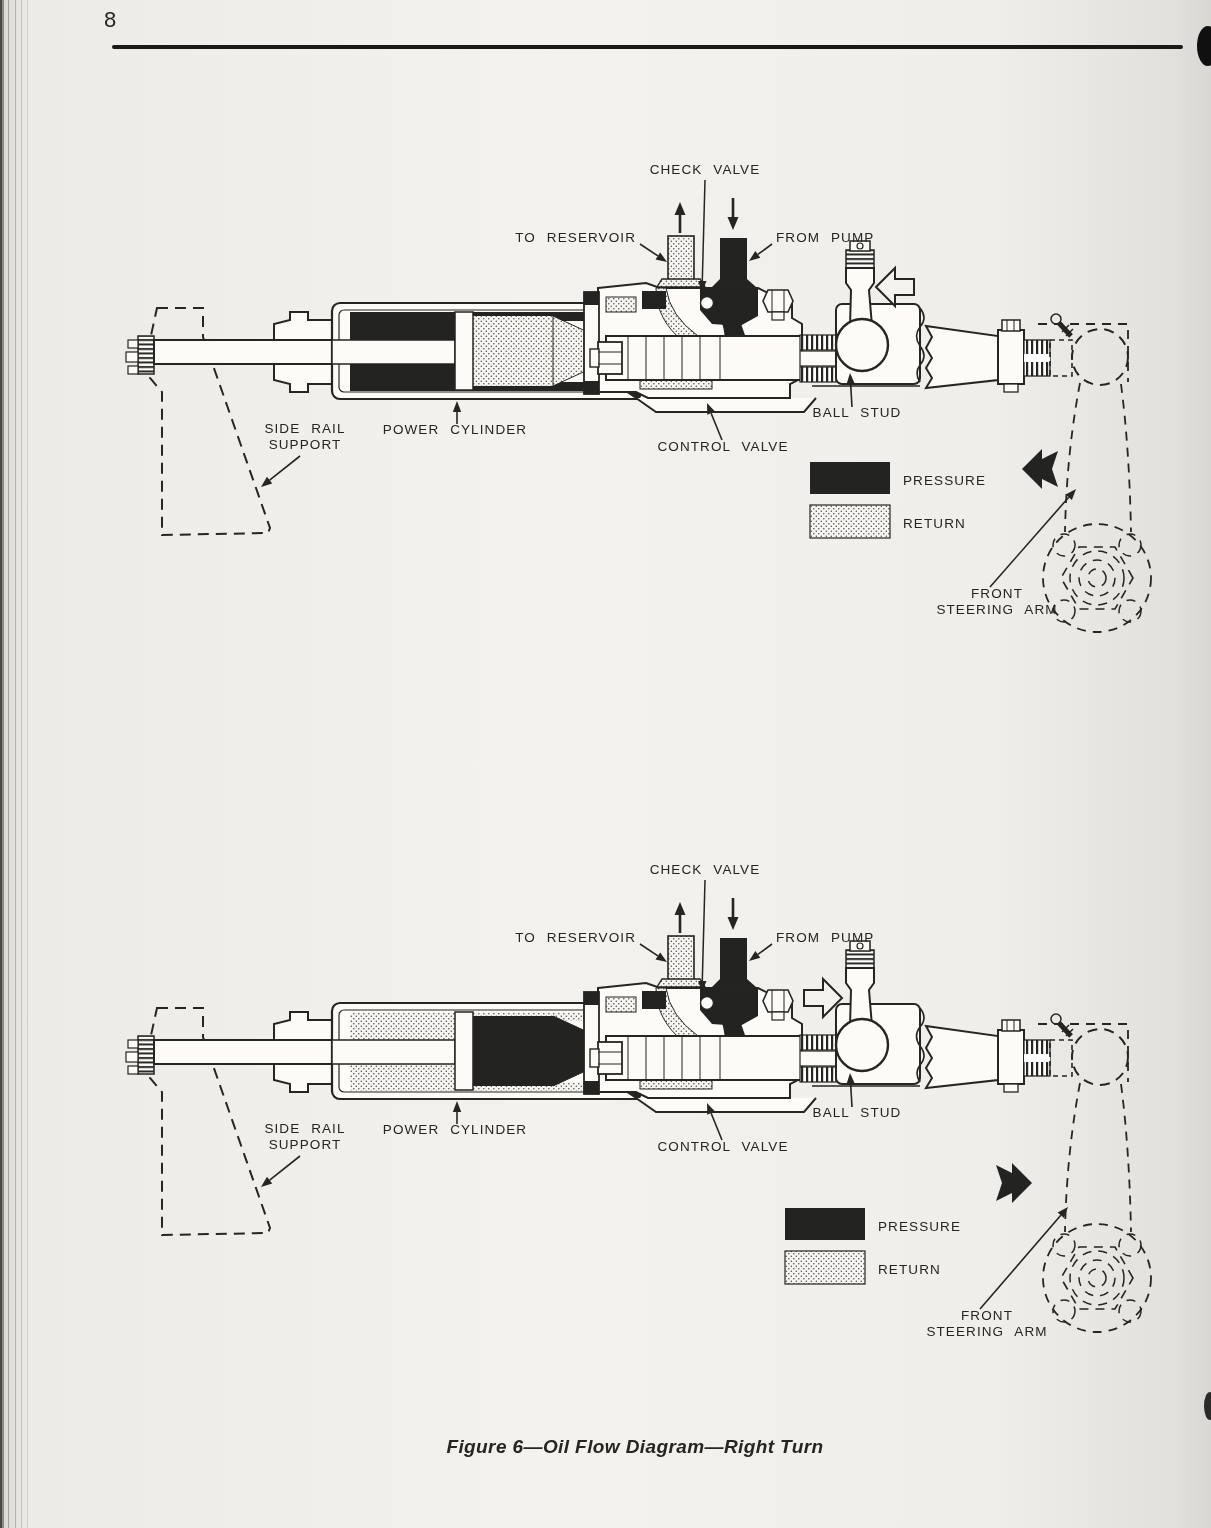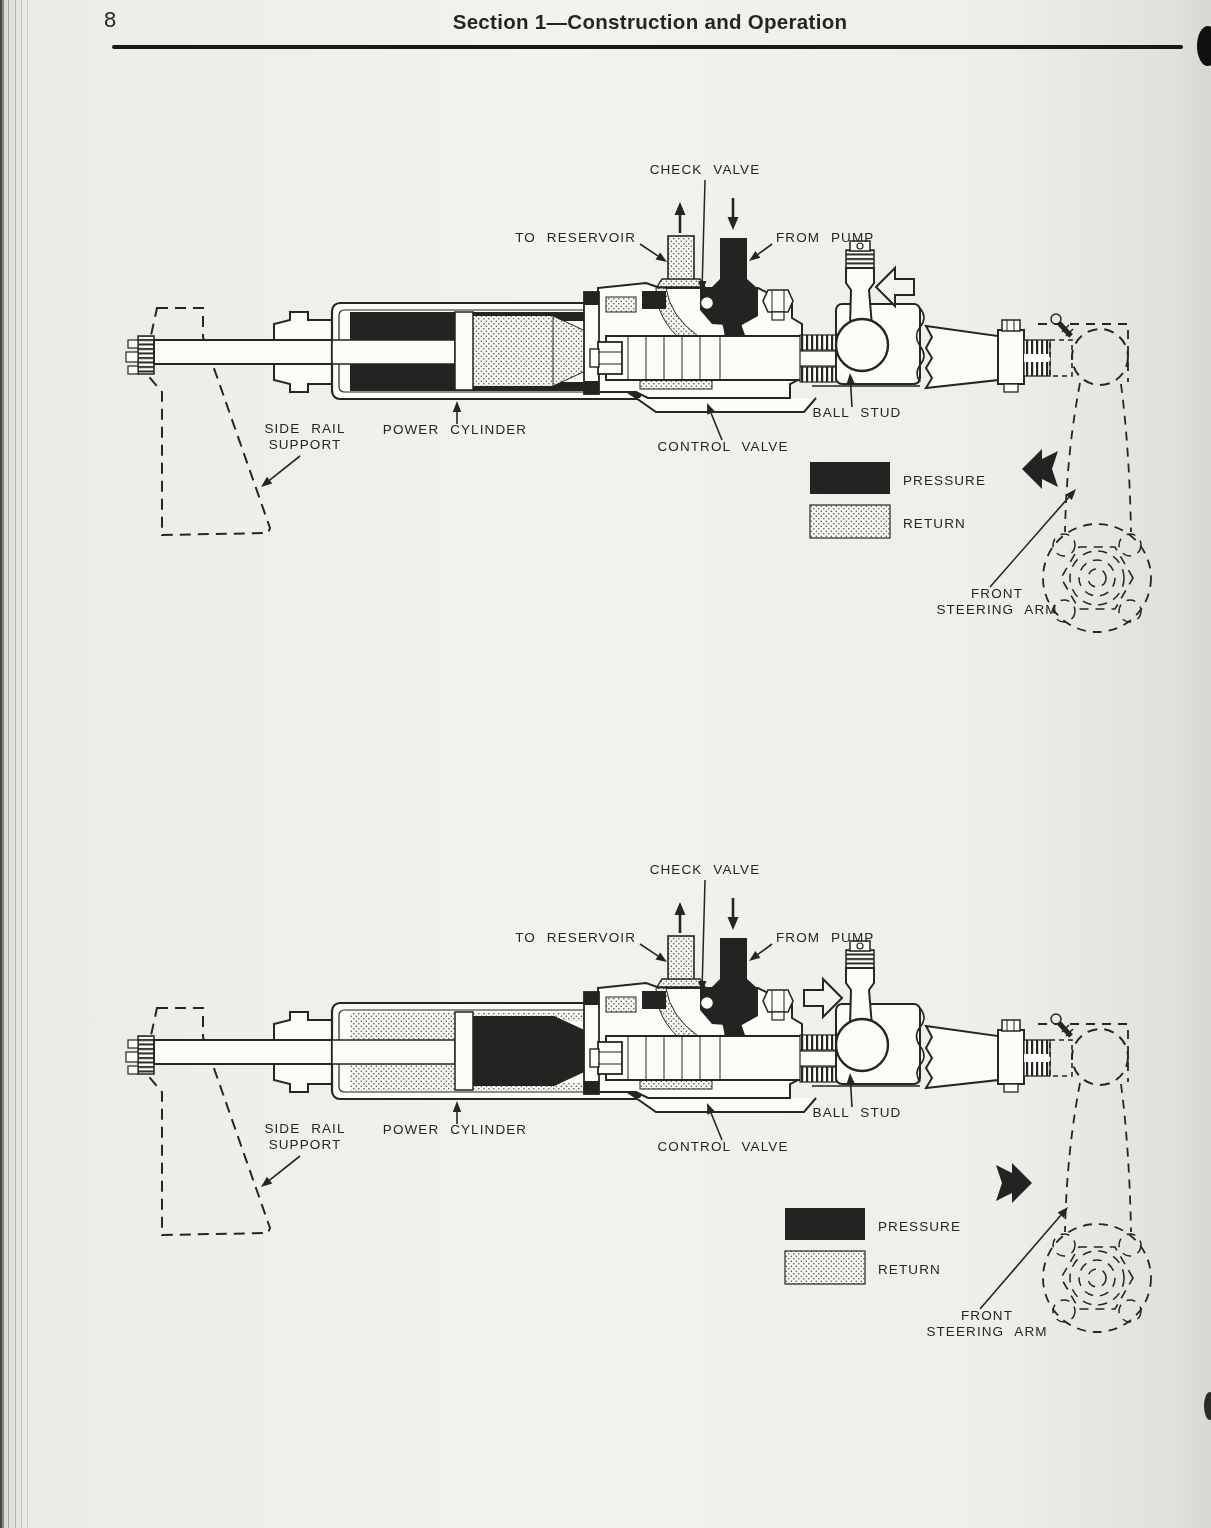--- a/index.html
+++ b/index.html
@@ -22,21 +22,20 @@
   .lbl{font-family:"Liberation Sans",sans-serif;font-size:13.5px;fill:#26251f;
     letter-spacing:1.1px;word-spacing:6px;}
   .holl{fill:#f4f3ef;stroke:#26251f;stroke-width:2;}
 </style>
 </head>
 <body>
 
 <div class="page">
   <div class="binding"></div>
   <div class="page-number">8</div>
-  <div class="header-title">Section 1—Construction and Operation</div>
   <div class="rule"></div>
 
   <div id="fig0" class="figwrap" style="top:140px">
 <svg viewBox="0 0 1060 560" width="1060" height="560">
 <defs>
   <pattern id="stip0" width="5" height="5" patternUnits="userSpaceOnUse">
     <rect width="5" height="5" fill="#f6f5f2"></rect>
     <circle cx="1.3" cy="1.3" r="0.75" fill="#4a4a48"></circle>
             <circle cx="3.8" cy="3.8" r="0.75" fill="#4a4a48"></circle>
   </pattern>
@@ -370,16 +369,17 @@
           <polygon points="607,263 615.0250611226696,271.61617049375275 607.2404512695931,274.7720934071622" fill="#26251f"></polygon>
   <text class="lbl" x="757" y="277" text-anchor="middle">BALL STUD</text>
   <line x1="752" y1="267" x2="750.6459422414662" y2="243.98101810492494" stroke="#26251f" stroke-width="1.6"></line>
           <polygon points="750,233 754.8386946088011,243.73438561272877 746.4531898741312,244.2276505971211" fill="#26251f"></polygon>
   <text class="lbl" x="887" y="480" text-anchor="middle">FRONT</text>
   <text class="lbl" x="887" y="496" text-anchor="middle">STEERING ARM</text>
   <line x1="880" y1="469" x2="960.8144341779857" y2="375.3287240209711" stroke="#26251f" stroke-width="1.6"></line>
           <polygon points="968,367 963.9944924405384,378.07230369846746 957.6343759154331,372.5851443434747" fill="#26251f"></polygon>
 </g>
 </svg></div>
+  <div class="caption" style="top:1436px">Figure 6—Oil Flow Diagram—Right Turn</div>
 
   <div class="blob-top"></div>
   <div class="blob-bottom"></div>
 </div>
 
 </body></html>

